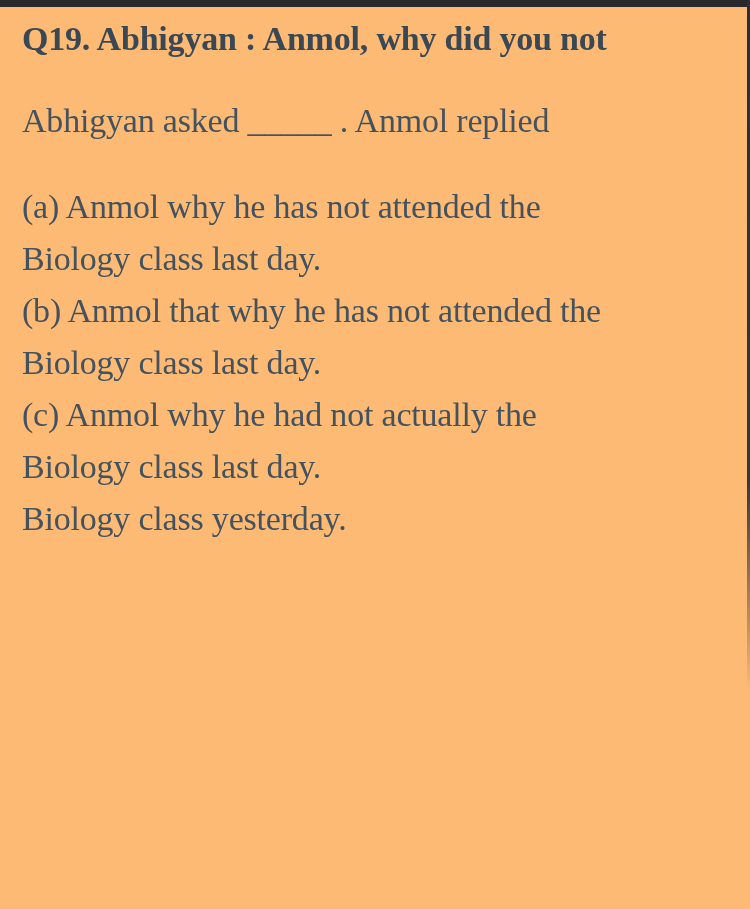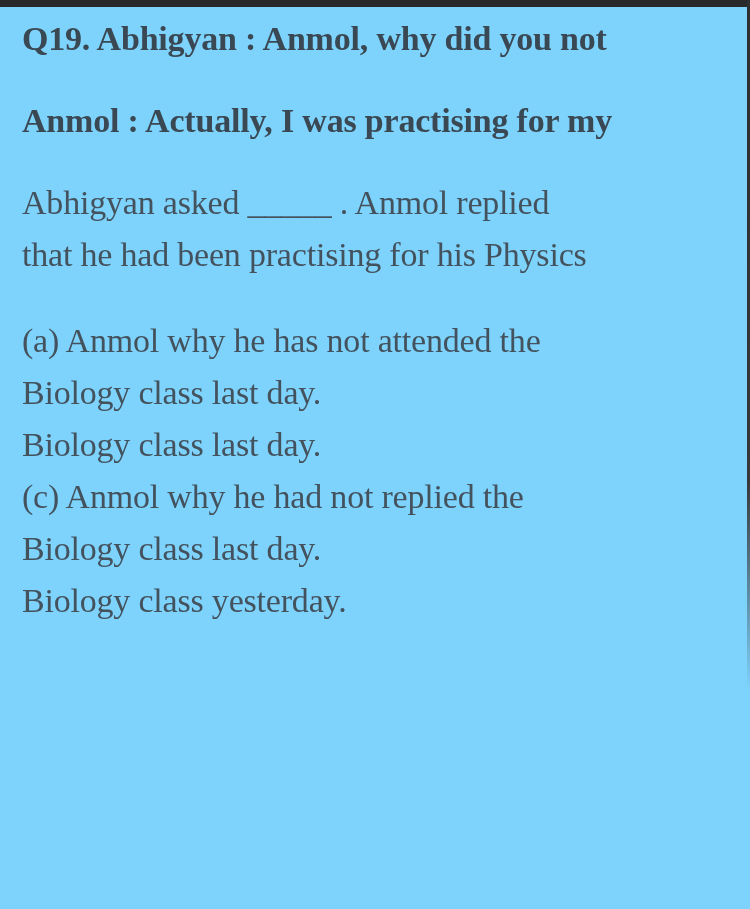--- a/index.html
+++ b/index.html
@@ -4,21 +4,21 @@
 <style>
   html, body {
     margin: 0;
     padding: 0;
     background: #e9e9e9;
   }
   .screen {
     position: relative;
     width: 750px;
     height: 909px;
-    background: #7dd3fc;
+    background: #fdba74;
     overflow: hidden;
     font-family: "Liberation Serif", serif;
   }
   .top-bar {
     position: absolute;
     top: 0;
     left: 0;
     width: 100%;
     height: 7px;
     background: #29292b;
@@ -59,28 +59,27 @@
 <body>
 
 <div class="screen">
   <div class="top-bar"></div>
   <div class="right-edge"></div>
   <main class="content" id="paragraphs-root">
       <div class="para bold">
         <div class="line">Q19. Abhigyan : Anmol, why did you not</div>
       </div>
       <div class="para bold">
-        <div class="line">Anmol : Actually, I was practising for my</div>
       </div>
       <div class="para">
         <div class="line">Abhigyan asked _____ . Anmol replied</div>
-        <div class="line">that he had been practising for his Physics</div>
       </div>
       <div class="para options">
         <div class="line">(a) Anmol why he has not attended the</div>
         <div class="line">Biology class last day.</div>
+        <div class="line">(b) Anmol that why he has not attended the</div>
         <div class="line">Biology class last day.</div>
-        <div class="line">(c) Anmol why he had not replied the</div>
+        <div class="line">(c) Anmol why he had not actually the</div>
         <div class="line">Biology class last day.</div>
         <div class="line">Biology class yesterday.</div>
       </div>
     </main>
 </div>
 
 </body></html>

